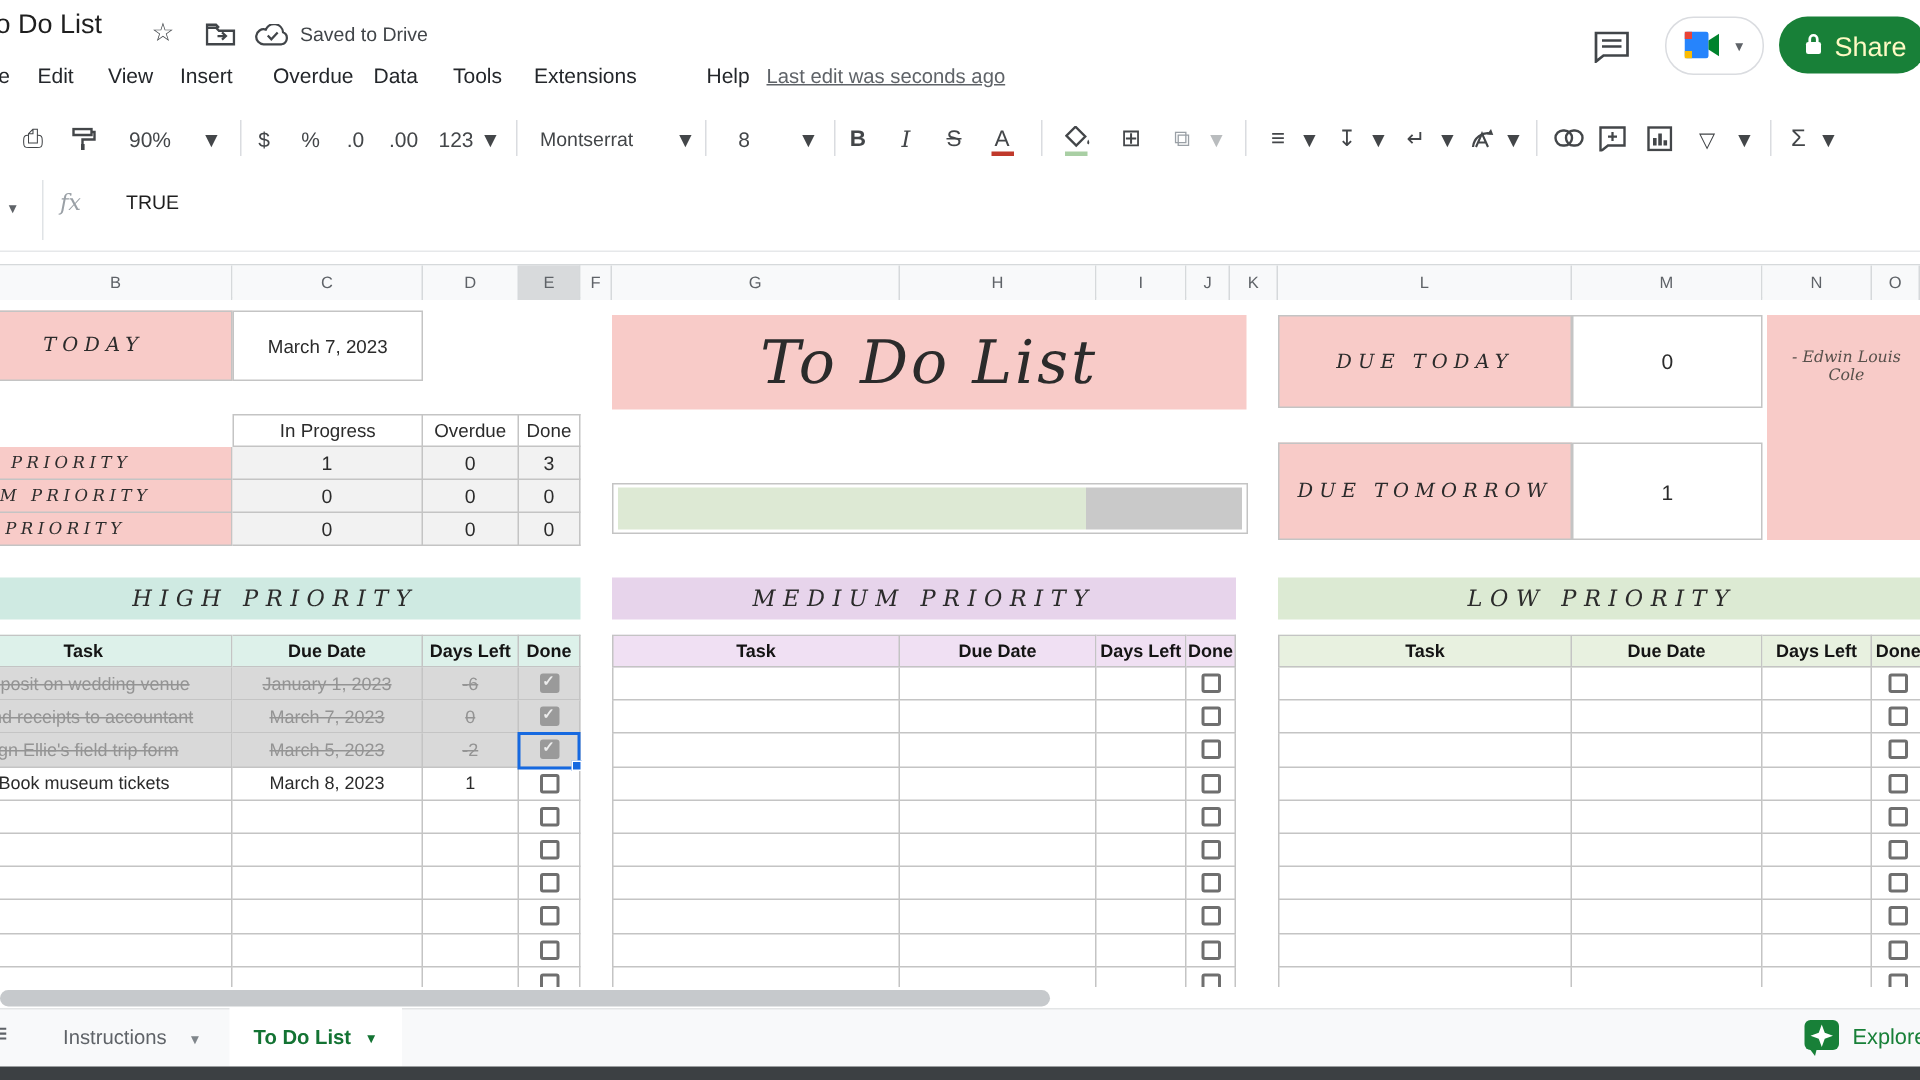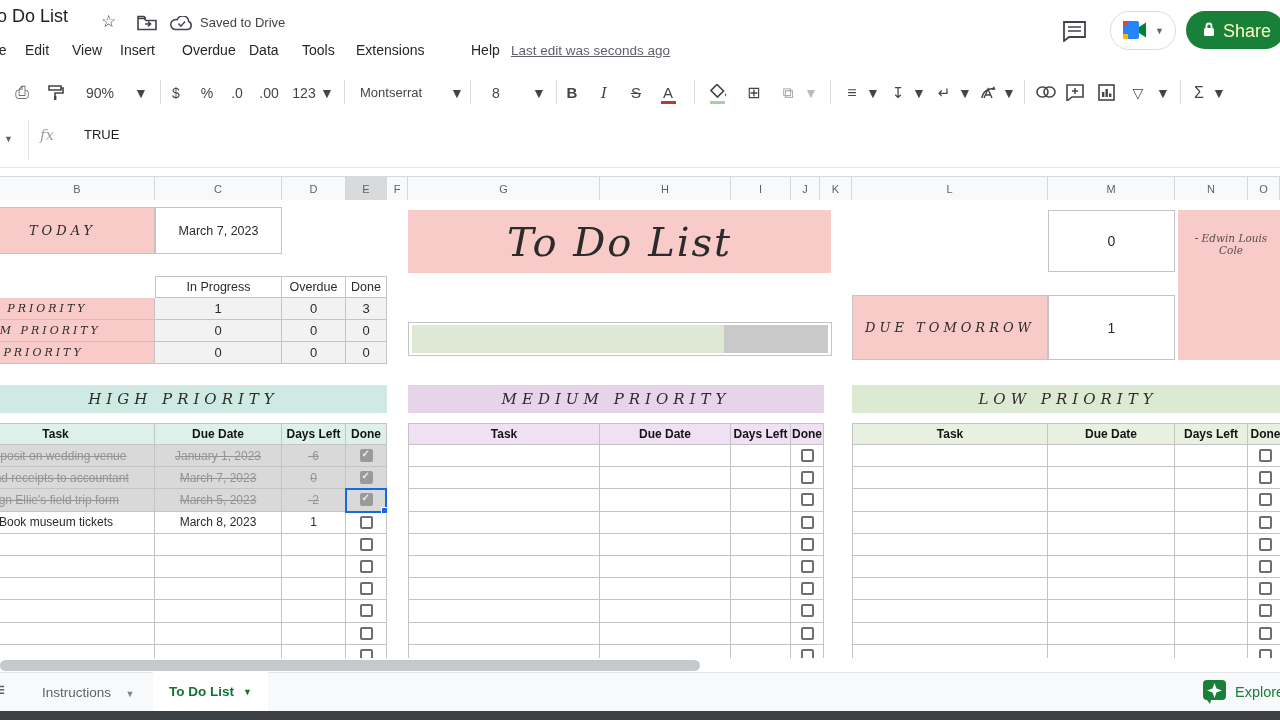--- a/index.html
+++ b/index.html
@@ -217,20 +217,21 @@
         <div class="cell" style="left: 346px; top: 342px; width: 41px; height: 22px; background: rgb(242, 242, 242); font-size: 13px;">0</div>
       </div>
 
     <div class="cell pink script" style="left:408px;top:210px;width:423px;height:63px;font-size:40px;letter-spacing:2px;border:none;">To Do List</div>
 
     <div class="cell" style="left:408px;top:322px;width:424px;height:34px;border:1px solid #c4c4c4;justify-content:flex-start;padding:3px;">
       <div id="pbar-green" style="height: 28px; background: rgb(221, 233, 212); width: 312px;"></div>
       <div id="pbar-grey" style="height:28px;background:#c9c9c9;flex:1;"></div>
     </div>
 
+    <div class="cell pink script" style="left:852px;top:210px;width:196px;height:62px;font-size:13px;letter-spacing:4px;border:1px solid #c4c4c4;">DUE TODAY</div>
     <div class="cell" style="left:1048px;top:210px;width:127px;height:62px;font-size:14px;border:1px solid #c4c4c4;">0</div>
     <div class="cell pink script" style="left:852px;top:295px;width:196px;height:65px;font-size:13px;letter-spacing:4px;border:1px solid #c4c4c4;">DUE TOMORROW</div>
     <div class="cell" style="left:1048px;top:295px;width:127px;height:65px;font-size:14px;border:1px solid #c4c4c4;">1</div>
 
     <div class="abs pink" style="left:1178px;top:210px;width:106px;height:150px;box-sizing:border-box;padding:10px 5px;text-align:center;">
       <div class="script" style="font-size:10.5px;margin-top:12px;">- Edwin Louis Cole</div>
     </div>
 
     <div class="cell script" style="left:-20px;top:385px;width:407px;height:28px;background:#cfeae2;font-size:15px;letter-spacing:5px;border:none;">HIGH PRIORITY</div>
     <div class="cell script" style="left:408px;top:385px;width:416px;height:28px;background:#e7d4eb;font-size:15px;letter-spacing:5px;border:none;">MEDIUM PRIORITY</div>

